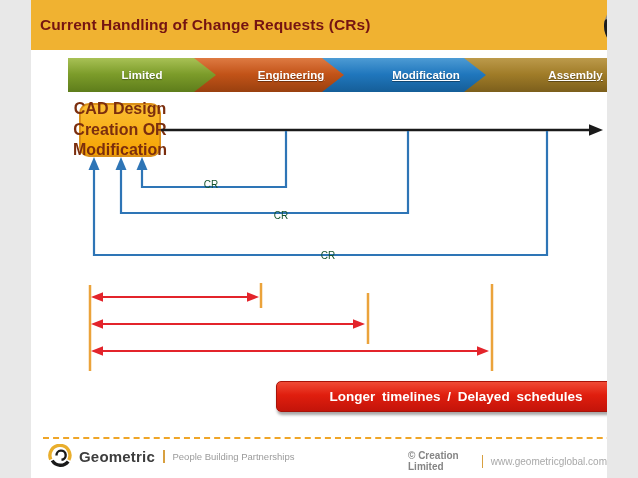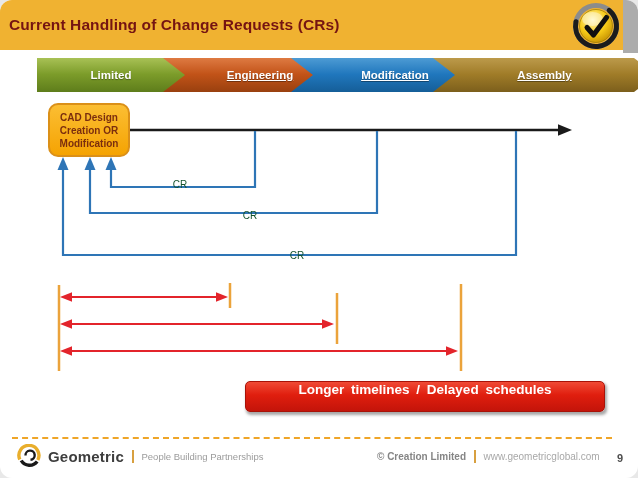--- a/index.html
+++ b/index.html
@@ -1,18 +1,18 @@
 <!DOCTYPE html>
 <html><head>
 <meta charset="utf-8">
 <style>
   html,body{margin:0;padding:0;background:#e8e8e8;}
   .slide{
-    position:relative;width:638px;height:478px;background:#ffffff;
-    font-family:"Liberation Sans",sans-serif;overflow:hidden;margin:0 auto;border-radius:12px;
+    position:relative;width:576px;height:478px;background:#ffffff;
+    font-family:"Liberation Sans",sans-serif;overflow:hidden;margin:0 auto;
   }
   
   .header{position:absolute;left:0;top:0;width:623px;height:50px;background:#F0B231;
           display:flex;align-items:center;}
   .header .title{margin-left:9px;font-size:15.5px;font-weight:bold;color:#751412;letter-spacing:.1px;}
   .gray-strip{position:absolute;left:623px;top:0;width:15px;height:53px;background:#ACACAC;}
   .corner-logo{position:absolute;left:572px;top:2px;width:48px;height:48px;}
   
   .chev{position:absolute;top:58px;height:34px;display:flex;align-items:center;justify-content:center;
         color:#fff;font-size:11.5px;font-weight:600;text-shadow:0 1px 1px rgba(0,0,0,.35);}
@@ -25,30 +25,30 @@
         background:linear-gradient(180deg,#DE7A42 0%,#C25318 48%,#99400F 100%);}
   .chev-manufacturing{left:291px;width:164px;
         background:linear-gradient(180deg,#4D9BD4 0%,#2077BD 48%,#155E98 100%);}
   .chev-assembly{left:433px;width:179px;
         background:linear-gradient(180deg,#BC9A4B 0%,#A07C28 48%,#7C5F1C 100%);}
   
   .cad-box{position:absolute;left:48px;top:103px;width:82px;height:54px;box-sizing:border-box;
         background:linear-gradient(180deg,#FBBE33 0%,#F5A302 100%);
         border:2px solid #DB9018;border-radius:10px;
         display:flex;align-items:center;justify-content:center;text-align:center;
-        font-size:10px;font-weight:bold;color:#7B2E0E;line-height:1.3;padding:2px 3px;}
+        font-size:16px;font-weight:bold;color:#7B2E0E;line-height:1.3;padding:2px 3px;}
   
   .overlay{position:absolute;left:0;top:0;width:638px;height:478px;pointer-events:none;}
   
   .cr-label{position:absolute;transform:translate(-50%,-50%);font-size:10px;color:#14532d;}
   
   .banner{position:absolute;left:245px;top:381px;width:360px;height:31px;box-sizing:border-box;
         background:linear-gradient(180deg,#F04A35 0%,#E01E0E 45%,#C3140A 100%);
         border:1px solid #A81208;border-radius:5px;box-shadow:1.5px 2.5px 3px rgba(0,0,0,.35);
-        display:flex;justify-content:center;
+        display:flex;align-items:center;justify-content:center;
         color:#ffffff;font-size:13.5px;font-weight:bold;word-spacing:3px;}
   
   .footer-line{position:absolute;left:12px;top:437px;width:600px;border-top:2px dashed #EFA528;}
   .footer-left{position:absolute;left:17px;top:444px;display:flex;align-items:center;}
   .brand{font-size:15px;font-weight:bold;color:#3d3d3d;margin-left:7px;letter-spacing:.2px;}
   .fsep{display:inline-block;width:1.5px;height:13px;background:#D8A040;margin:0 8px;}
   .tagline{font-size:9.5px;color:#9b9b9b;}
   .footer-right{position:absolute;left:377px;top:450px;display:flex;align-items:center;}
   .copyright{font-size:10px;font-weight:600;color:#858585;}
   .website{font-size:10px;color:#a8a8a8;}

